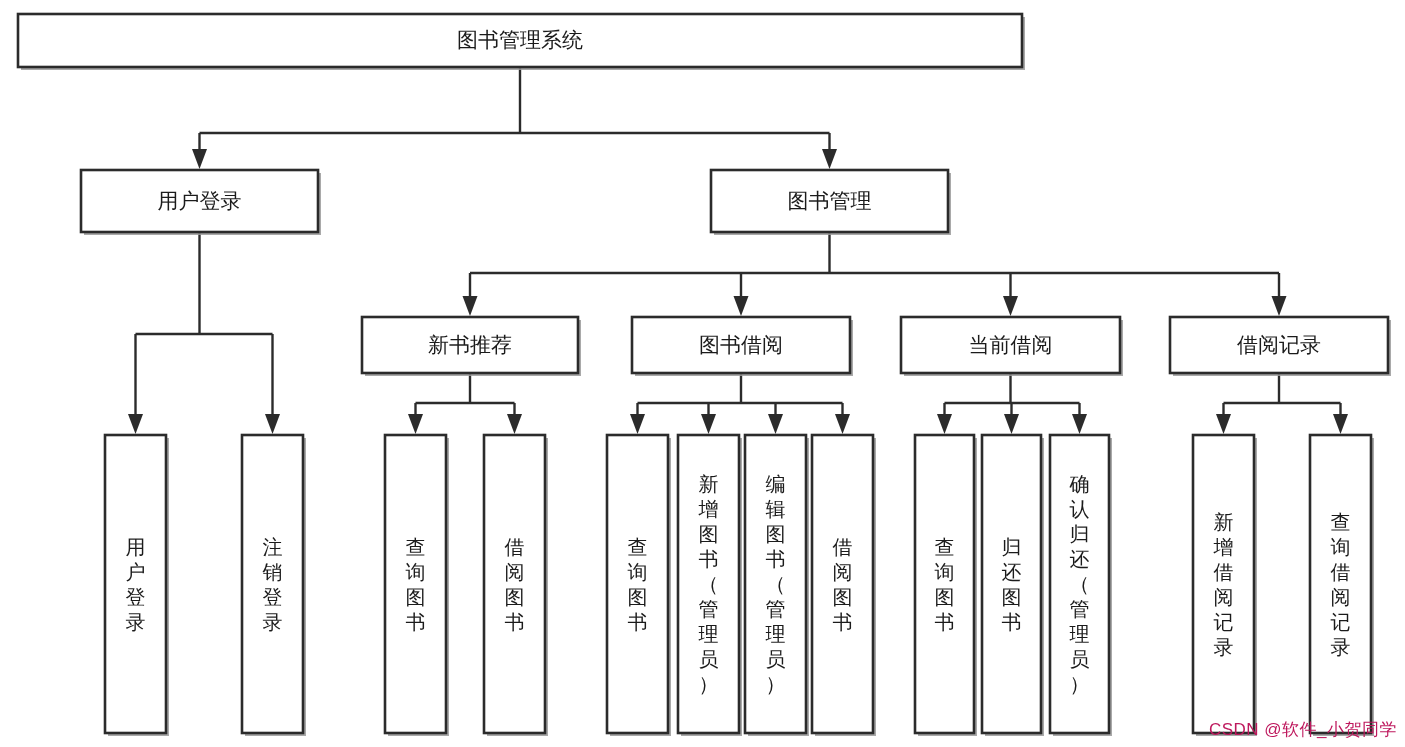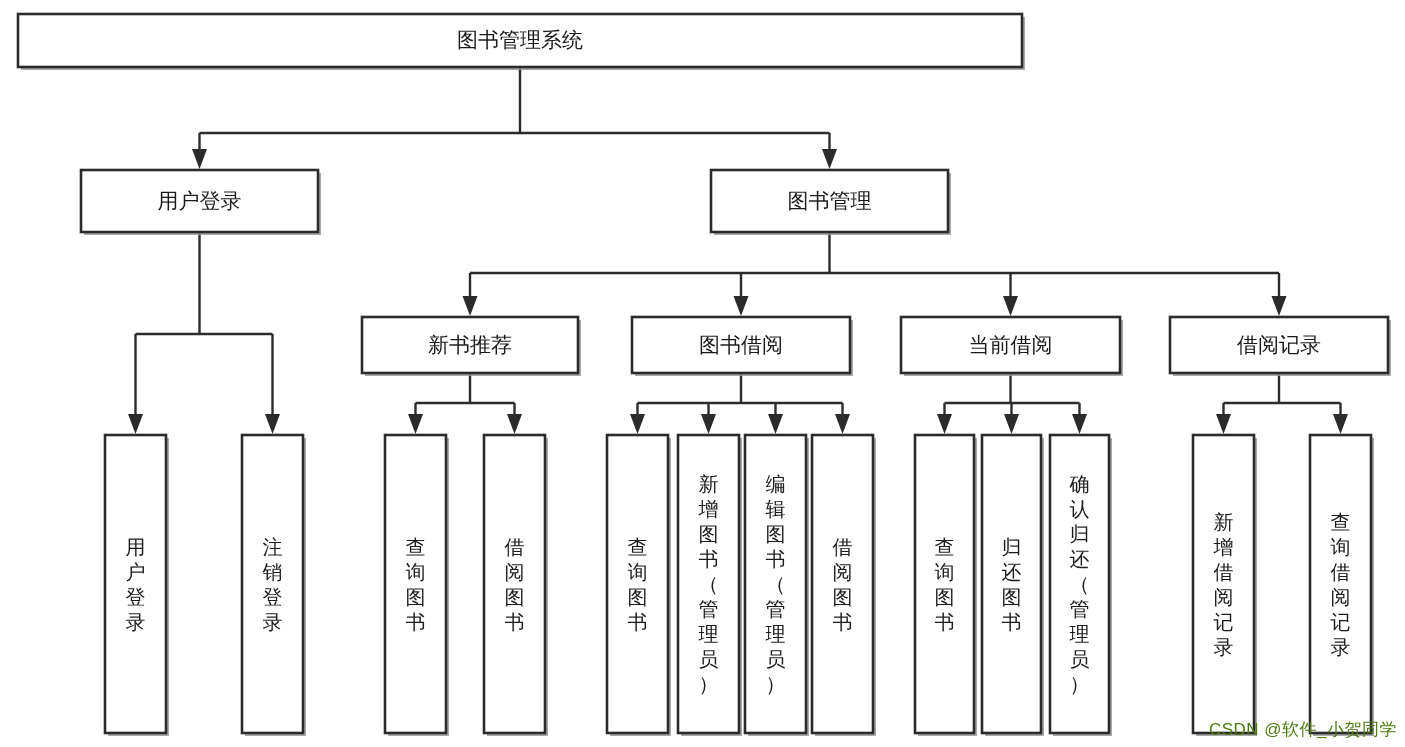--- a/index.html
+++ b/index.html
@@ -51,21 +51,21 @@
     font-size: 20px;
     fill: #1b1b1b;
     text-anchor: middle;
   }
   .watermark {
     position: absolute;
     right: 8px;
     bottom: 6px;
     font-family: "Liberation Sans", "DejaVu Sans", sans-serif;
     font-size: 17px;
-    color: #4d7c0f;
+    color: #be185d;
     letter-spacing: 0.5px;
     white-space: nowrap;
     user-select: none;
   }
 </style>
 </head>
 <body>
 
 <svg id="diagram" viewBox="0 0 1405 747">
   <g id="layer-connectors">

